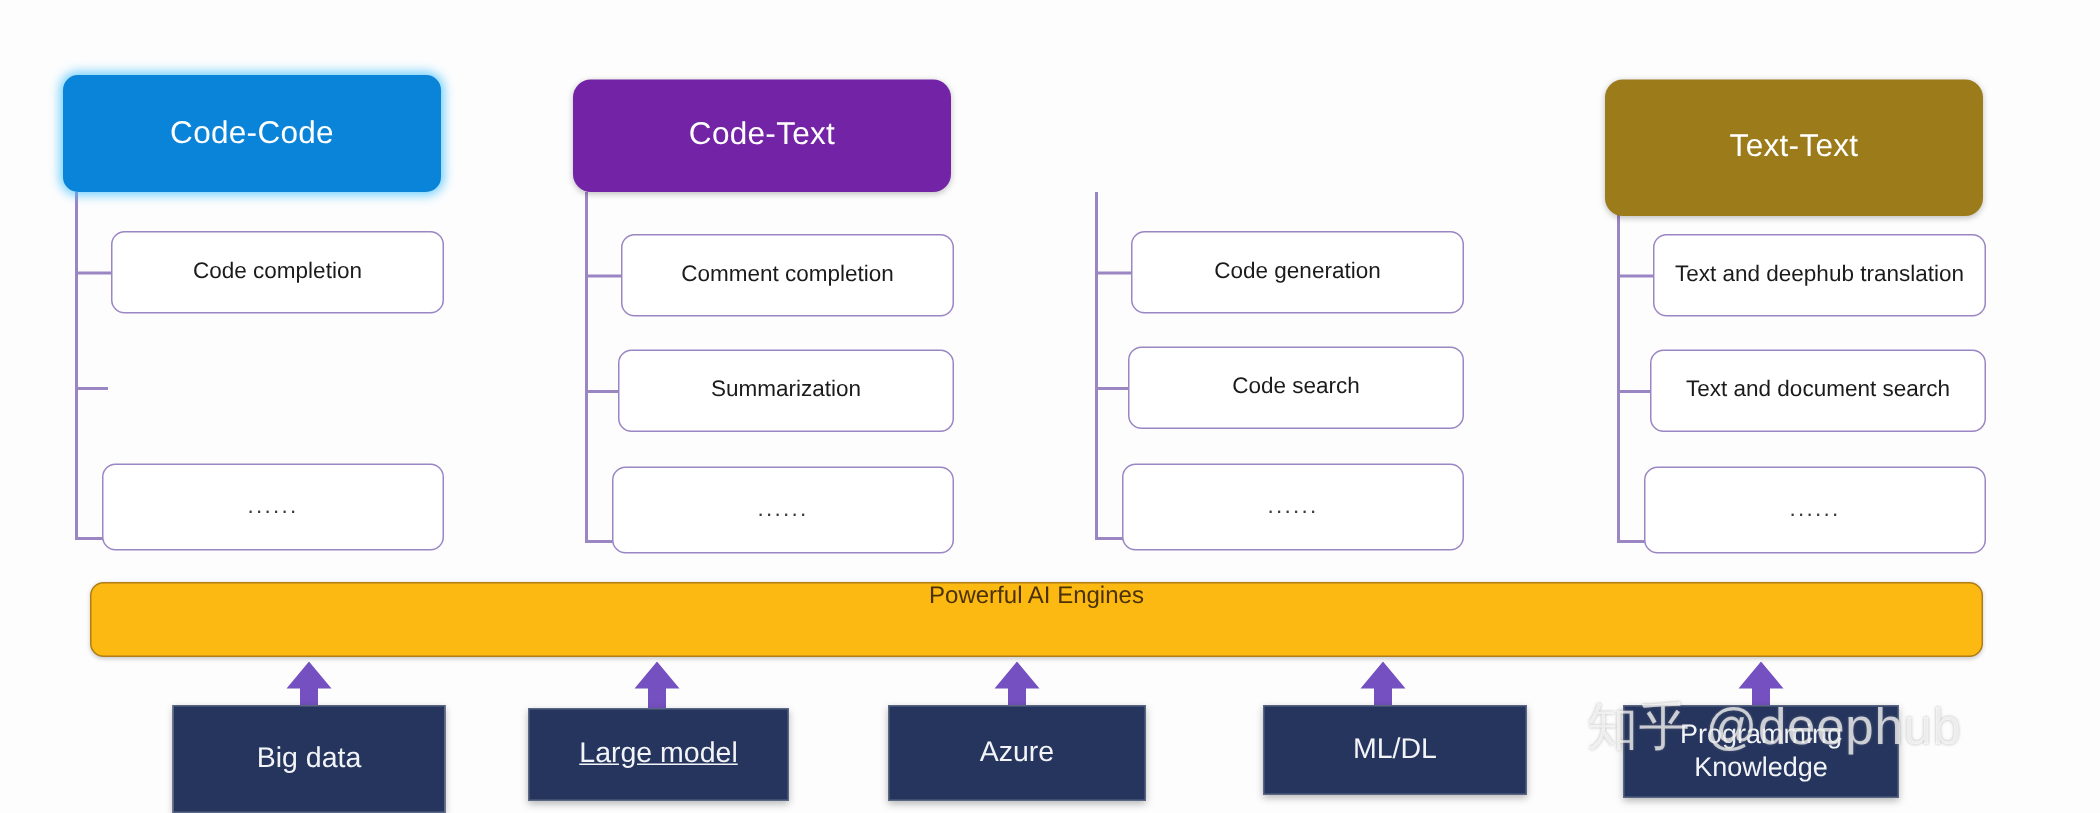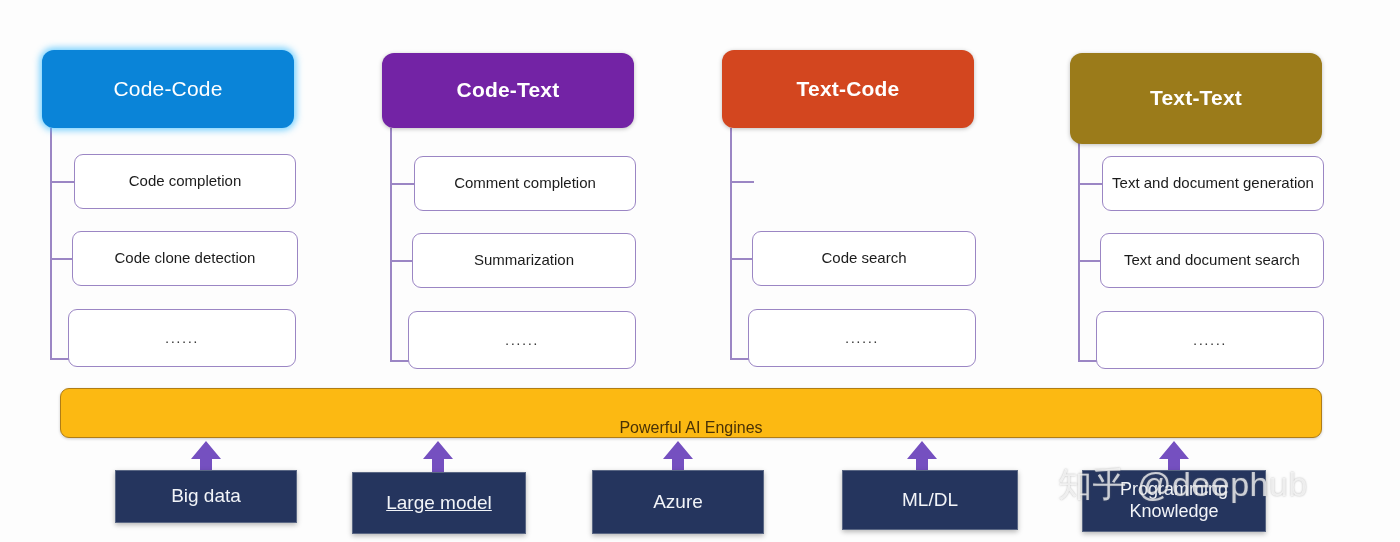--- a/index.html
+++ b/index.html
@@ -28,24 +28,24 @@
     align-items: center;
     justify-content: center;
     color: #ffffff;
     font-size: 21px;
     letter-spacing: .2px;
     text-align: center;
     line-height: 1.15;
   }
   .cat-head.glow-blue {
     box-shadow: 0 0 7px 2px rgba(60, 190, 255, .75);
+    border-radius: 10px;
   }
   .cat-head.shadow-soft {
     box-shadow: 0 1px 4px rgba(0,0,0,.25);
-    font-weight: bold;
   }
 
   
   .sub-box {
     border: 1.6px solid #9b86c4;
     border-radius: 9px;
     background: #ffffff;
     display: flex;
     align-items: center;
     justify-content: center;
@@ -72,21 +72,21 @@
     height: 2px;
     background: #9b86c4;
   }
 
   
   #engines-bar {
     background: #fcb912;
     border: 1.6px solid #b07d16;
     border-radius: 9px;
     display: flex;
-    align-items: flex-end;
+    align-items: flex-start;
     justify-content: center;
     color: #4a3206;
     font-size: 16px;
     box-shadow: 0 1px 3px rgba(0,0,0,.2);
   }
 
   
   .found-box {
     background: #25355e;
     border: 1px solid #5a6784;
@@ -125,23 +125,20 @@
   <div class="abs conn-h" style="left:50px; top:258px; width:22px;"></div>
   <div class="abs conn-h" style="left:50px; top:358px; width:22px;"></div>
 
   <div class="abs cat-head glow-blue" style="left:42px; top:50px; width:252px; height:78px; background:#0a84d8;">
     <span>Code-Code</span>
   </div>
 
   <div class="abs sub-box" style="left:74px; top:154px; width:222px; height:55px;">
     <span>Code completion</span>
   </div>
-  <div class="abs sub-box" style="left:72px; top:231px; width:226px; height:55px;">
-    <span>Code clone detection</span>
-  </div>
   <div class="abs sub-box dots" style="left:68px; top:309px; width:228px; height:58px;">
     <span>......</span>
   </div>
 
   <div class="abs conn-v" style="left:390px; top:128px; height:234px;"></div>
   <div class="abs conn-h" style="left:390px; top:183px; width:24px;"></div>
   <div class="abs conn-h" style="left:390px; top:260px; width:22px;"></div>
   <div class="abs conn-h" style="left:390px; top:360px; width:22px;"></div>
 
   <div class="abs cat-head shadow-soft" style="left:382px; top:53px; width:252px; height:75px; background:#7323a5;">
@@ -156,42 +153,42 @@
   </div>
   <div class="abs sub-box dots" style="left:408px; top:311px; width:228px; height:58px;">
     <span>......</span>
   </div>
 
   <div class="abs conn-v" style="left:730px; top:128px; height:232px;"></div>
   <div class="abs conn-h" style="left:730px; top:181px; width:24px;"></div>
   <div class="abs conn-h" style="left:730px; top:258px; width:22px;"></div>
   <div class="abs conn-h" style="left:730px; top:358px; width:22px;"></div>
 
-  <div class="abs cat-head shadow-soft" style="left:722px; top:50px; width:252px; height:78px; background:#d3461f;">
-    <span>Text-Code</span>
-  </div>
-
+
+  <div class="abs sub-box" style="left:754px; top:154px; width:222px; height:55px;">
+    <span>Code generation</span>
+  </div>
   <div class="abs sub-box" style="left:752px; top:231px; width:224px; height:55px;">
     <span>Code search</span>
   </div>
   <div class="abs sub-box dots" style="left:748px; top:309px; width:228px; height:58px;">
     <span>......</span>
   </div>
 
   <div class="abs conn-v" style="left:1078px; top:128px; height:234px;"></div>
   <div class="abs conn-h" style="left:1078px; top:183px; width:24px;"></div>
   <div class="abs conn-h" style="left:1078px; top:260px; width:22px;"></div>
   <div class="abs conn-h" style="left:1078px; top:360px; width:22px;"></div>
 
   <div class="abs cat-head shadow-soft" style="left:1070px; top:53px; width:252px; height:91px; background:#9b7b1a;">
     <span>Text-Text</span>
   </div>
 
   <div class="abs sub-box" style="left:1102px; top:156px; width:222px; height:55px;">
-    <span>Text and document generation</span>
+    <span>Text and deephub translation</span>
   </div>
   <div class="abs sub-box" style="left:1100px; top:233px; width:224px; height:55px;">
     <span>Text and document search</span>
   </div>
   <div class="abs sub-box dots" style="left:1096px; top:311px; width:228px; height:58px;">
     <span>......</span>
   </div>
 
   <div class="abs" id="engines-bar" style="left:60px; top:388px; width:1262px; height:50px;">
     <span>Powerful AI Engines</span>
@@ -216,21 +213,21 @@
     <svg width="32" height="36" viewBox="0 0 32 36">
         <path d="M16 0 L31 18 L22 18 L22 36 L10 36 L10 18 L1 18 Z" fill="#7550c0"></path>
       </svg>
   </div>
   <div class="abs arrow-up" style="left:1158px; top:441px;">
     <svg width="32" height="36" viewBox="0 0 32 36">
         <path d="M16 0 L31 18 L22 18 L22 36 L10 36 L10 18 L1 18 Z" fill="#7550c0"></path>
       </svg>
   </div>
 
-  <div class="abs found-box" style="left:115px; top:470px; width:182px; height:53px;">
+  <div class="abs found-box" style="left:115px; top:470px; width:182px; height:72px;">
     <span>Big data</span>
   </div>
   <div class="abs found-box" style="left:352px; top:472px; width:174px; height:62px;text-decoration:underline;">
     <span>Large model</span>
   </div>
   <div class="abs found-box" style="left:592px; top:470px; width:172px; height:64px;">
     <span>Azure</span>
   </div>
   <div class="abs found-box" style="left:842px; top:470px; width:176px; height:60px;">
     <span>ML/DL</span>

